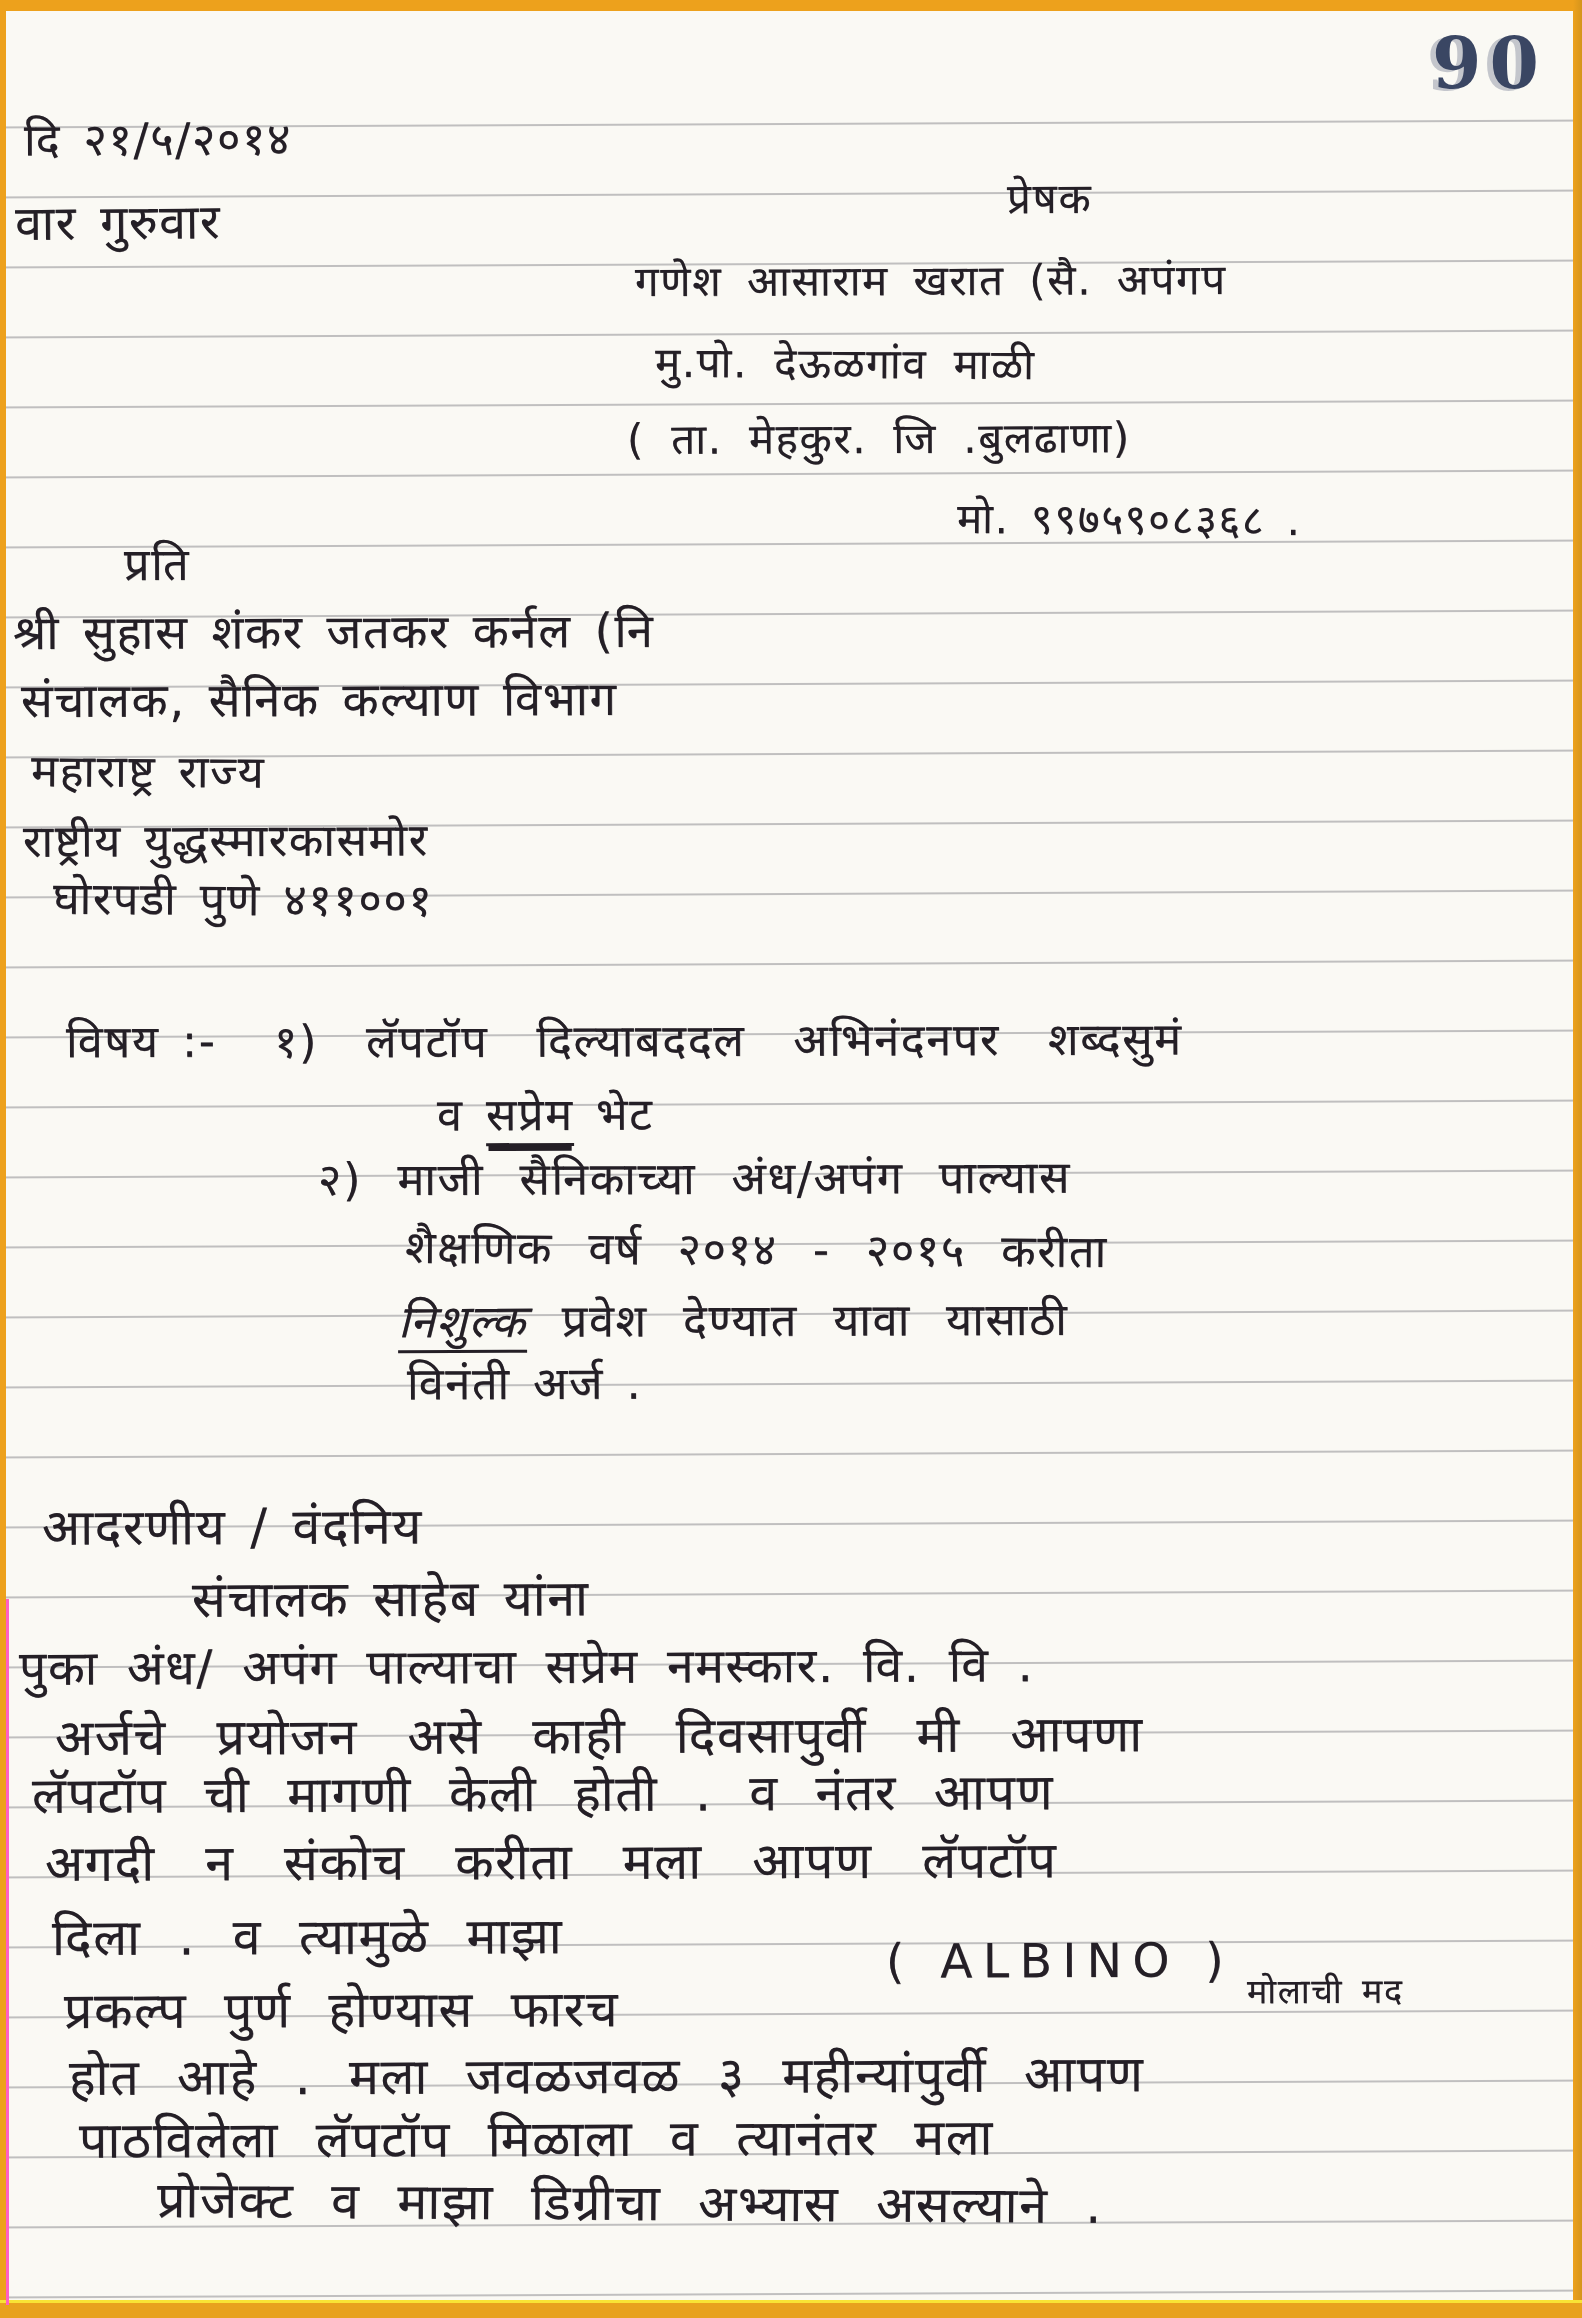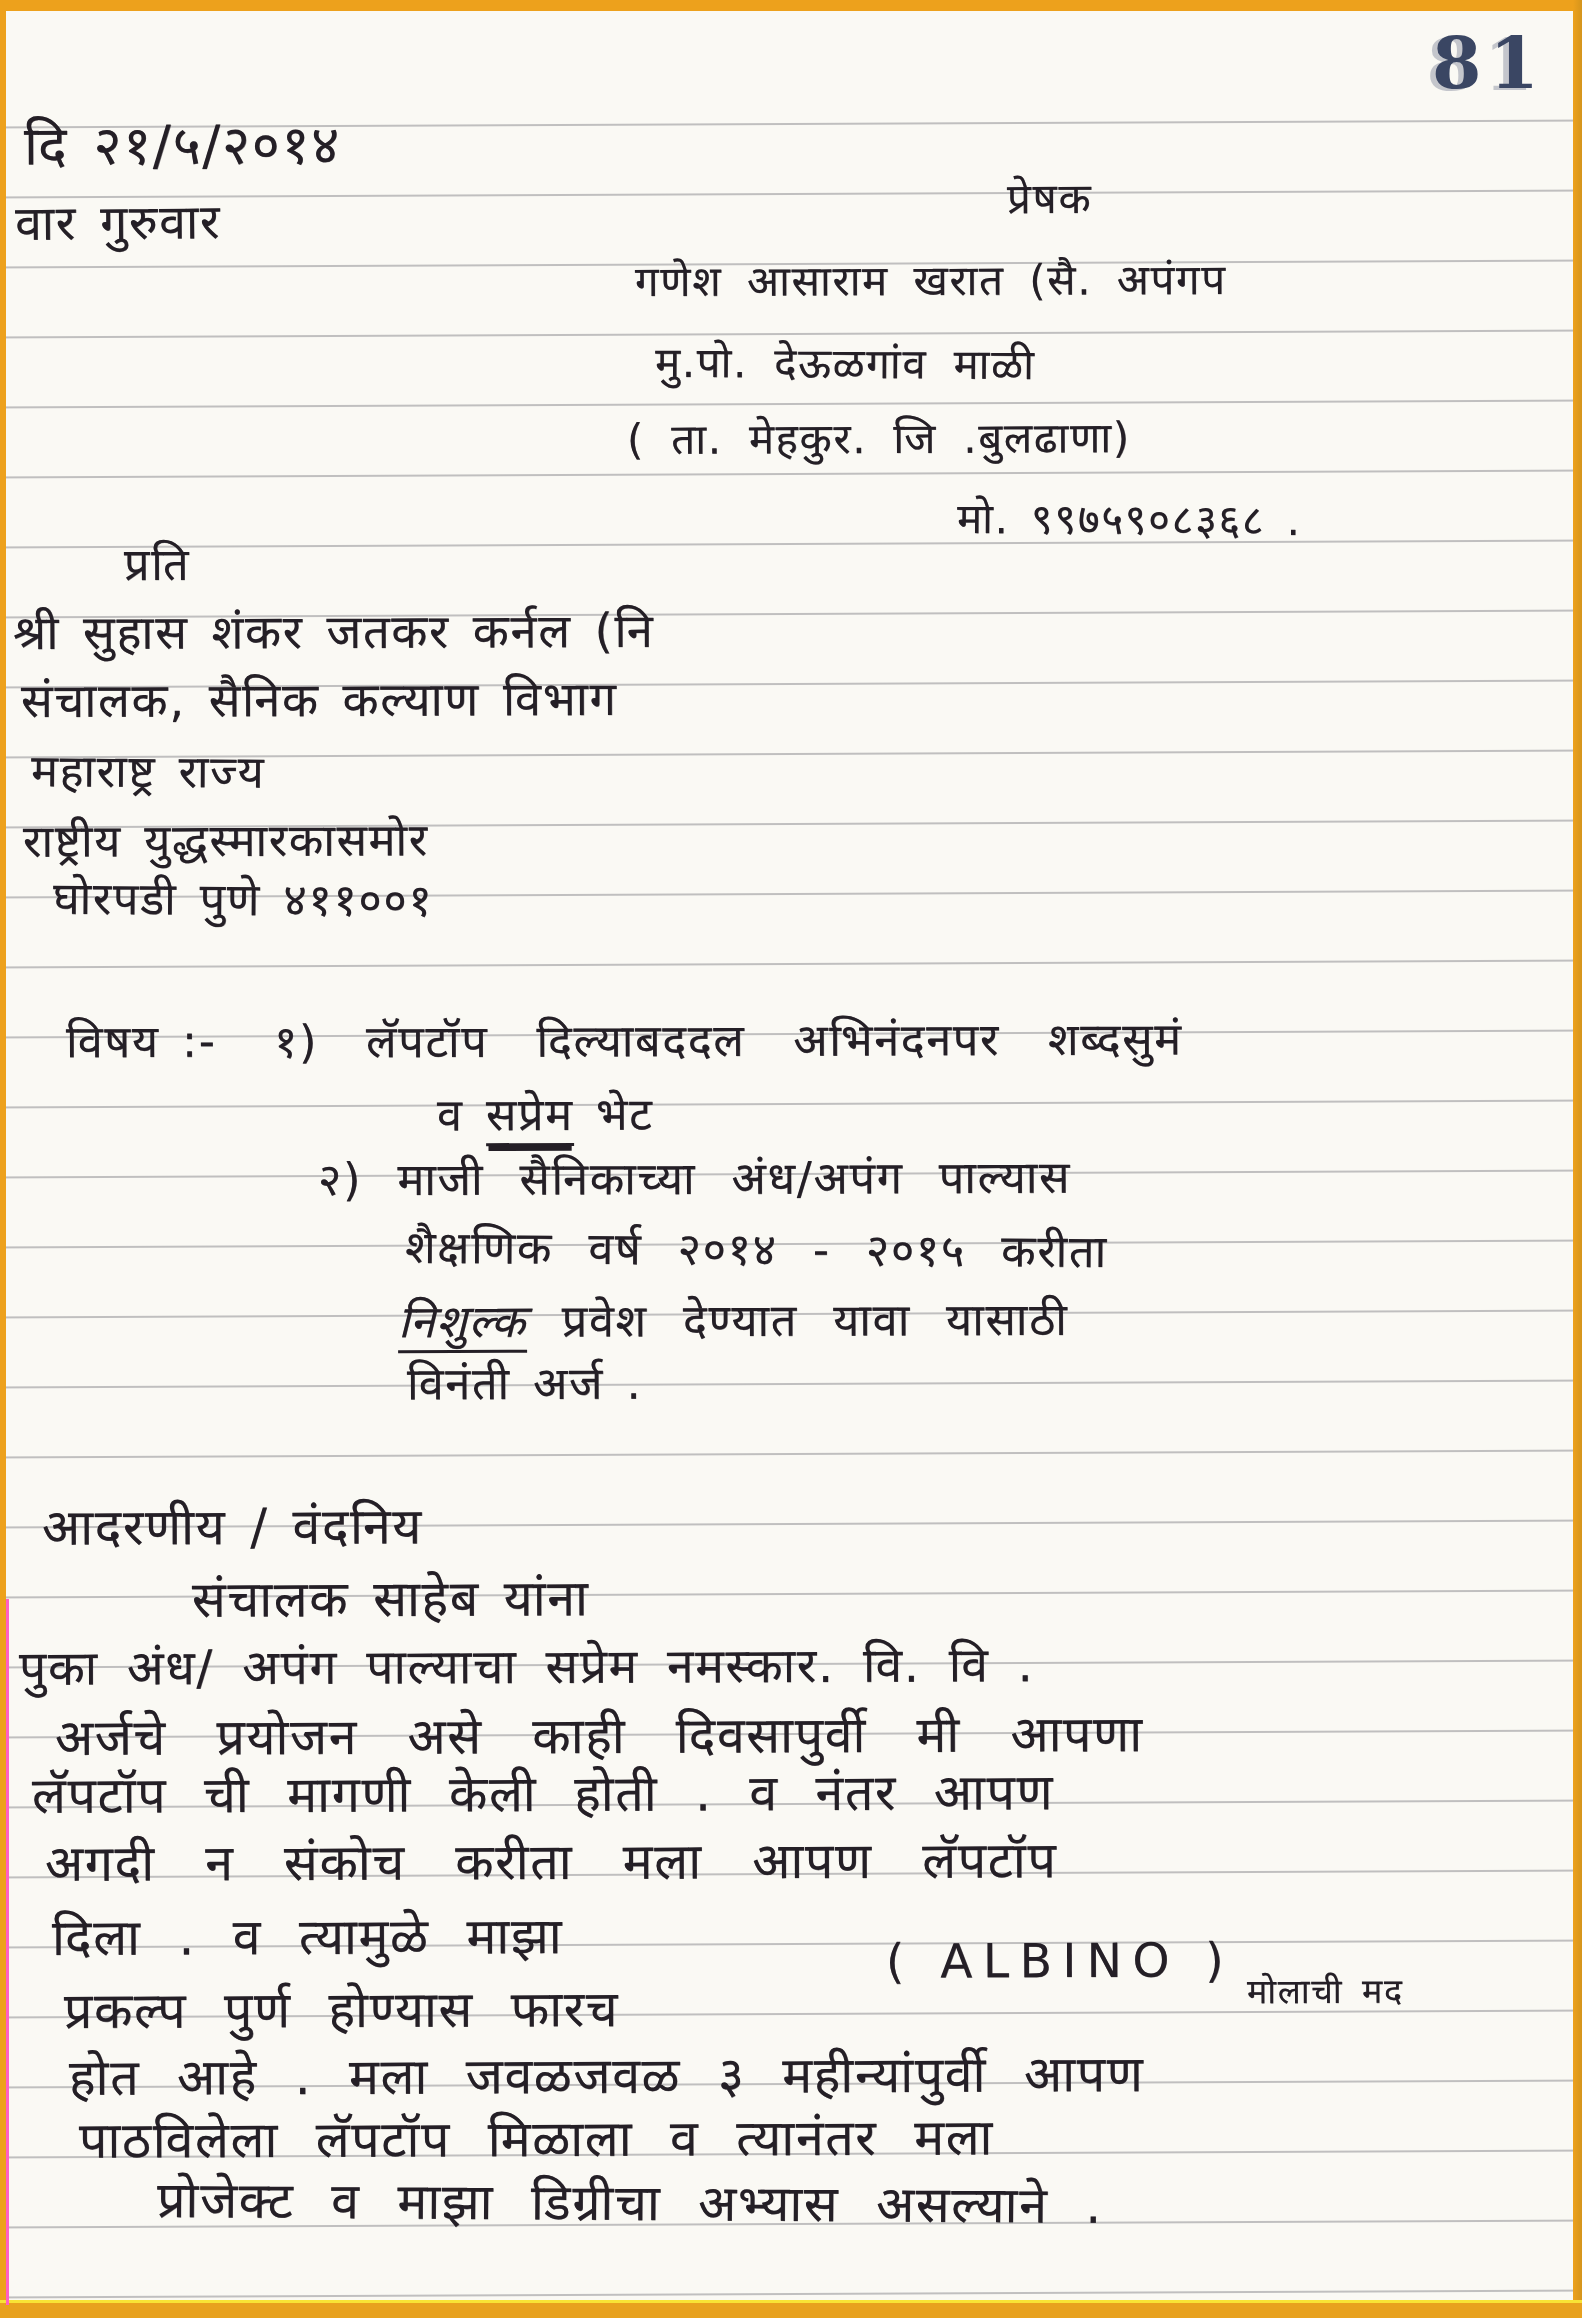--- a/index.html
+++ b/index.html
@@ -30,21 +30,21 @@
   .edge-pink{position:absolute;left:5.6px;width:3.2px;top:1599px;bottom:14.5px;background:#FF5FC4;z-index:6;}
 
   .hw{
     position:absolute;
     white-space:nowrap;
     line-height:1.28;
     letter-spacing:1.6px;
     word-spacing:6.4px;
     text-shadow:0.3px 0.3px 0 rgba(36,31,38,0.6);
   }
-  .sz-head{font-size:54px;}
+  .sz-head{font-size:45px;}
   .sz-sender{font-size:42px;}
   .sz-rcpt{font-size:45px;}
   .sz-subj{font-size:45px;}
   .sz-body{font-size:48px;}
 
   .r-a{transform:rotate(-0.5deg);}
   .r-b{transform:rotate(-0.2deg);}
   .r-c{transform:rotate(0.35deg);}
 
   .ul{border-bottom:3.2px solid currentColor;padding-bottom:2.4px;font-style:italic;}
@@ -66,21 +66,21 @@
   .ws-wide{word-spacing:32px;}
   .ws-mid{word-spacing:19.3px;}
 </style>
 </head>
 <body>
 
 <div class="page">
 
   <div class="ruling"></div>
 
-  <div class="pageno">81</div>
+  <div class="pageno">90</div>
 
   <div class="hw sz-head r-b" style="left:24px;top:111px;">दि २१/५/२०१४</div>
   <div class="hw sz-head r-a" style="left:14.5px;top:192px;font-size:48px;">वार गुरुवार</div>
 
   <div class="hw sz-sender r-b" style="left:979px;top:172px;margin-left:28px;">प्रेषक</div>
   <div class="hw sz-sender r-b" style="left:635px;top:254px;word-spacing:9.7px;">गणेश आसाराम खरात (सै. अपंगप</div>
   <div class="hw sz-sender r-c" style="left:655px;top:337px;word-spacing:11.3px;">मु.पो. देऊळगांव माळी</div>
   <div class="hw sz-sender r-b" style="left:627px;top:412px;word-spacing:11.3px;">( ता. मेहकुर. जि .बुलढाणा)</div>
   <div class="hw sz-sender r-c" style="left:957px;top:493px;">मो. ९९७५९०८३६८ .</div>
 

